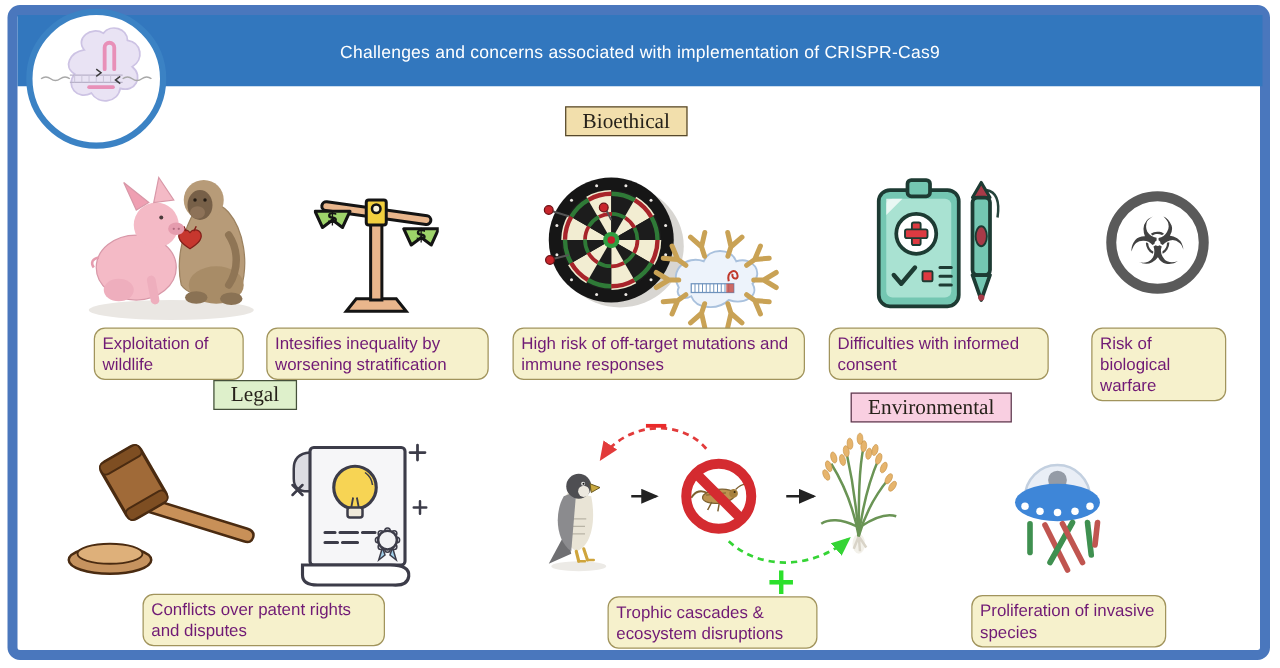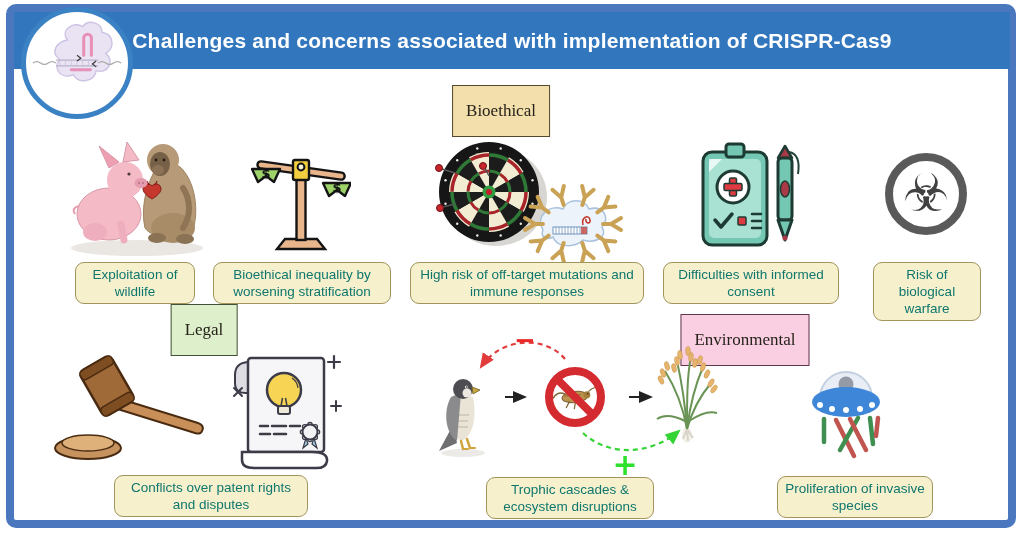--- a/index.html
+++ b/index.html
@@ -2,32 +2,32 @@
 <html><head>
 <meta charset="utf-8">
 <style>
   html,body{margin:0;padding:0;background:#fff;}
   .stage{position:relative;width:1024px;height:534px;background:#ffffff;overflow:hidden;
          font-family:"Liberation Sans",sans-serif;}
   .frame{position:absolute;left:6px;top:4px;width:1010px;height:524px;box-sizing:border-box;
          border:8px solid #4a77bd;border-radius:10px;background:#ffffff;}
   .header{position:absolute;left:14px;top:12px;width:996px;height:57px;background:#3277be;
           display:flex;align-items:center;justify-content:center;}
-  .title{color:#ffffff;font-weight:bold;font-size:21px;letter-spacing:.2px;}
+  .title{color:#ffffff;font-weight:normal;font-size:14px;letter-spacing:.2px;}
   .logo{position:absolute;left:21px;top:7px;width:112px;height:112px;border-radius:50%;
         background:#ffffff;border:5px solid #3b82c4;box-sizing:border-box;z-index:5;
         display:flex;align-items:center;justify-content:center;}
   .cat{position:absolute;transform:translateX(-50%);font-family:"Liberation Serif",serif;
-       font-size:17px;color:#26221a;padding:15px 13px;border:1.6px solid #4a4136;box-sizing:border-box;white-space:nowrap;}
+       font-size:17px;color:#26221a;padding:1px 13px;border:1.6px solid #4a4136;box-sizing:border-box;white-space:nowrap;}
   .cat-bio{background:#f2dfac;border-color:#55482c;}
   .cat-legal{background:#def0cb;border-color:#45503b;}
   .cat-env{background:#f9cfe1;border-color:#5c3b4e;text-align:right;}
   .lbl{position:absolute;transform:translateX(-50%);background:#f6f1cc;border:1.6px solid #a1945c;
-       border-radius:9px;padding:3px 6px;font-size:13.5px;line-height:1.26;color:#0f766e;
-       text-align:center;box-sizing:border-box;}
+       border-radius:9px;padding:3px 6px;font-size:13.5px;line-height:1.26;color:#701a75;
+       box-sizing:border-box;}
   .icon{position:absolute;}
 </style>
 </head>
 <body>
 
 <div class="stage">
   <div class="frame"></div>
 
   <div class="header">
     <div class="title">Challenges and concerns associated with implementation of CRISPR-Cas9</div>
@@ -187,21 +187,21 @@
       <circle cx="0" cy="96" r="2.5" fill="#a83a48"></circle>
     </g>
   </svg>
 
   <svg class="icon" style="left:880px;top:148px;" width="92" height="92" viewBox="0 0 92 92">
     <circle cx="46" cy="46" r="37" fill="#ffffff" stroke="#5a5a5a" stroke-width="8"></circle>
     <text x="46" y="63" text-anchor="middle" font-size="52" font-family="DejaVu Sans, sans-serif" fill="#414141">☣</text>
   </svg>
 
   <div class="lbl" style="left:135px;top:262px;width:120px;">Exploitation of wildlife</div>
-  <div class="lbl" style="left:302px;top:262px;width:178px;">Bioethical inequality by worsening stratification</div>
+  <div class="lbl" style="left:302px;top:262px;width:178px;">Intesifies inequality by worsening stratification</div>
   <div class="lbl" style="left:751px;top:262px;width:176px;">Difficulties with informed consent</div>
   <div class="lbl" style="left:527px;top:262px;width:234px;">High risk of off-target mutations and immune responses</div>
   <div class="lbl" style="left:927px;top:262px;width:108px;">Risk of biological warfare</div>
 
   <svg class="icon" style="left:50px;top:352px;" width="160" height="112" viewBox="0 0 160 112">
     <ellipse cx="38" cy="96" rx="33" ry="11" fill="#c6935f" stroke="#4a2b11" stroke-width="2"></ellipse>
     <ellipse cx="38" cy="91" rx="26" ry="8" fill="#deb07a" stroke="#4a2b11" stroke-width="1.5"></ellipse>
     <path d="M64 45 L148 71 q6 2 4.5 7 q-1.5 5 -7.5 3 L61 55 Z" fill="#c89058" stroke="#4a2b11" stroke-width="2" stroke-linejoin="round"></path>
     <g transform="rotate(-30 57 34)">
       <rect x="39" y="8" width="36" height="52" rx="6" fill="#a06a38" stroke="#4a2b11" stroke-width="2.5"></rect>

